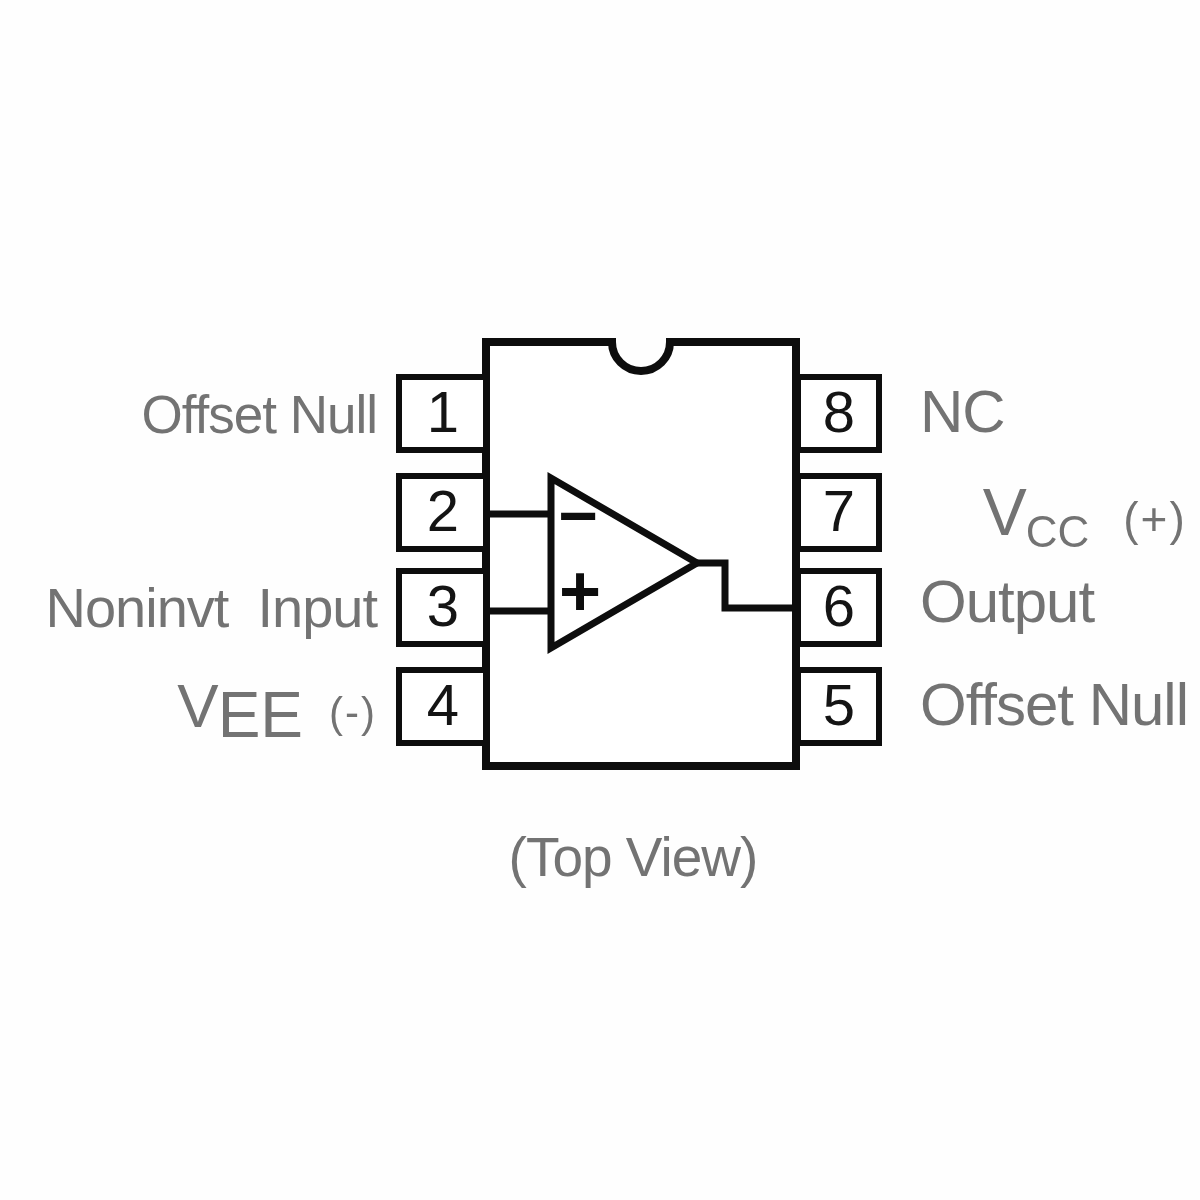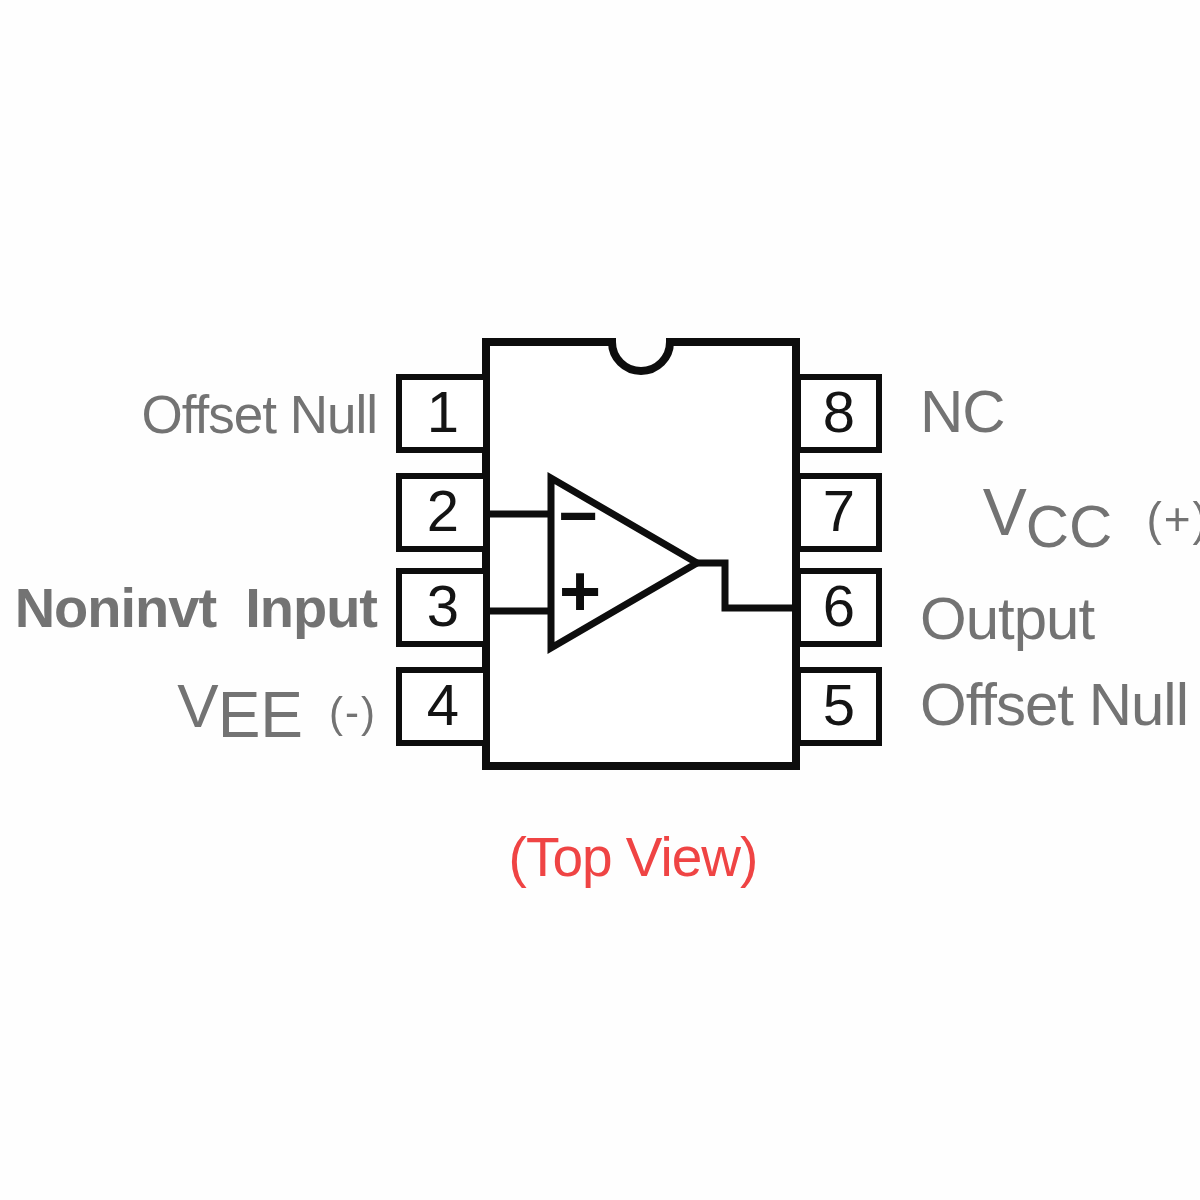--- a/index.html
+++ b/index.html
@@ -53,31 +53,31 @@
     left: 900px;
     font-size: 60px;
     text-align: left;
     margin-left: 20px;
   }
   .vlabel { display: inline-flex; align-items: baseline; }
   .vlabel .v-main { font-size: 62px; }
   .vlabel .v-sub  { font-size: 64px; position: relative; top: 10px; letter-spacing: 0px; }
   .vlabel .v-suffix { font-size: 42px; margin-left: 26px; letter-spacing: 2px; }
   .pin-label.right .v-main { font-size: 66px; }
-  .pin-label.right .v-sub  { font-size: 60px; top: 12px; text-align: center; }
+  .pin-label.right .v-sub  { font-size: 44px; top: 12px; text-align: center; }
   .pin-label.right .v-suffix { font-size: 46px; margin-left: 34px; }
   .caption {
     position: absolute;
     left: 438px; top: 857px;
     width: 390px;
     transform: translateY(-50%);
     text-align: center;
     font-size: 55px;
     letter-spacing: -1px;
-    color: #ef4444;
+    color: #737373;
     white-space: pre;
   }
 </style>
 </head>
 <body>
 
 <div class="canvas">
 
   <svg class="schem-svg" viewBox="0 0 1200 1200">
 
@@ -116,31 +116,31 @@
     <span class="pin-number">7</span>
   </div>
   <div class="pin-box right" style="left:795px; top:568px;">
     <span class="pin-number">6</span>
   </div>
   <div class="pin-box right" style="left:795px; top:667px;">
     <span class="pin-number">5</span>
   </div>
 
   <div class="pin-label left row1" style="top:414px;">Offset Null</div>
-  <div class="pin-label left" style="top:608px;font-weight:bold;">Noninvt  Input</div>
+  <div class="pin-label left" style="top:608px;">Noninvt  Input</div>
   <div class="pin-label left" style="top:705px;">
     <span class="vlabel">
       <span class="v-main">V</span><span class="v-sub">EE</span><span class="v-suffix">(-)</span>
     </span>
   </div>
 
   <div class="pin-label right" style="top:412px;">NC</div>
   <div class="pin-label right" style="top:512px;">
     <span class="vlabel">
       <span class="v-main">V</span><span class="v-sub">CC</span><span class="v-suffix">(+)</span>
     </span>
   </div>
-  <div class="pin-label right" style="top:619px;">Output</div>
+  <div class="pin-label right" style="top:602px;">Output</div>
   <div class="pin-label right" style="top:705px;">Offset Null</div>
 
   <div class="caption">(Top View)</div>
 
 </div>
 
 </body></html>

